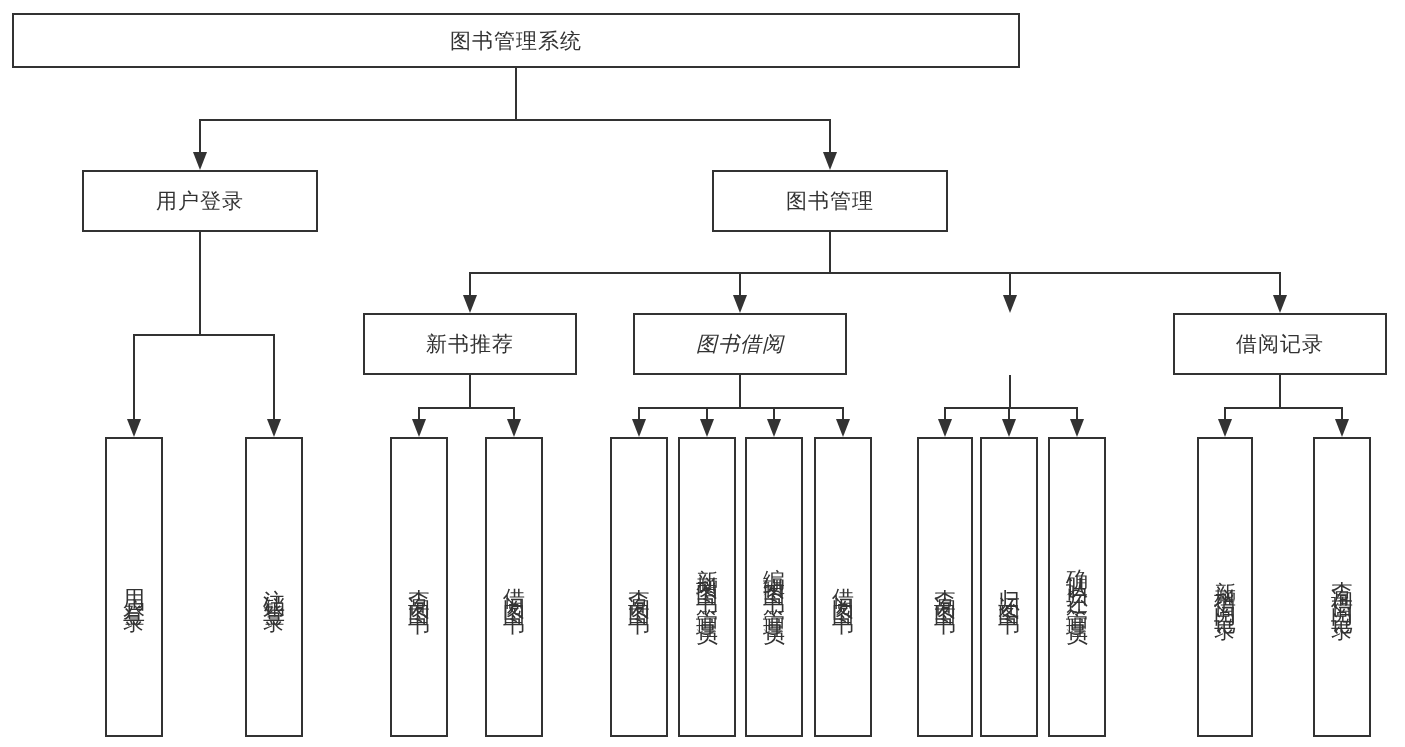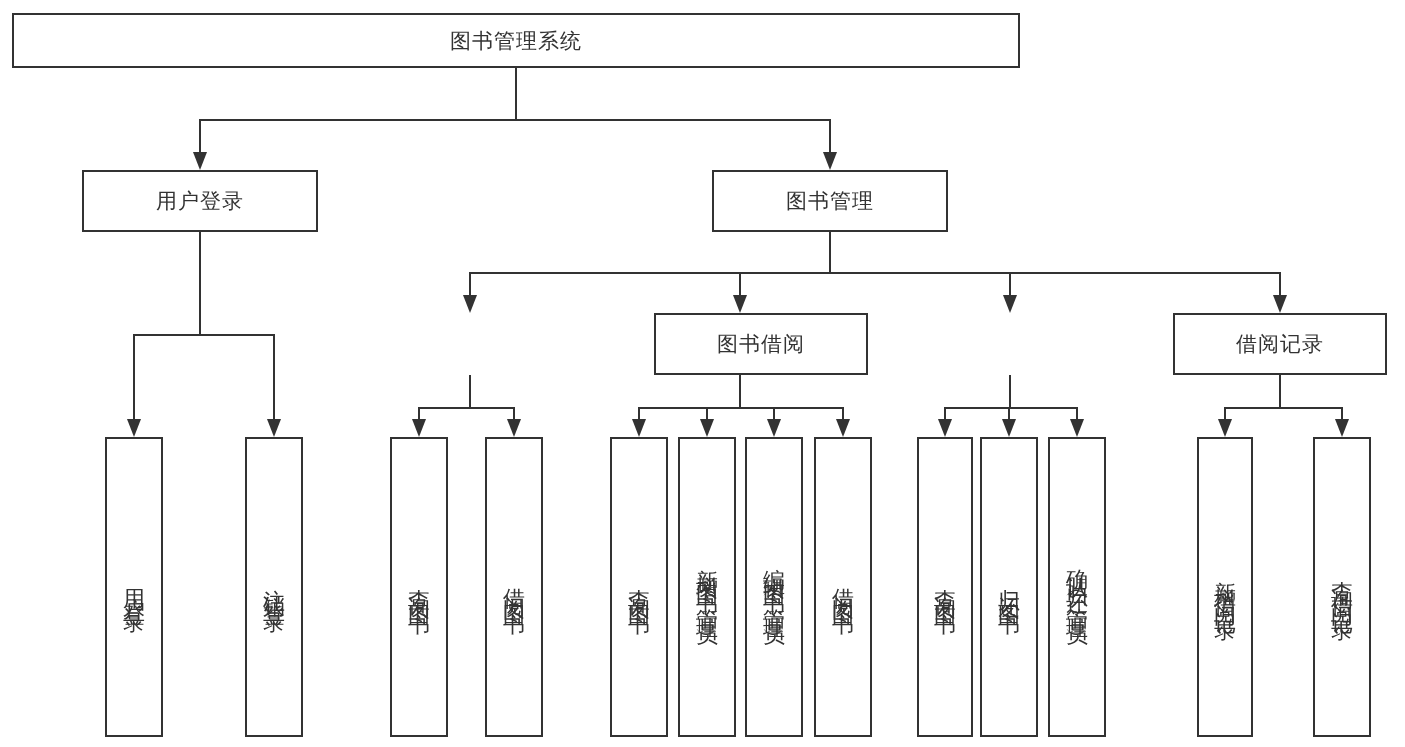--- a/index.html
+++ b/index.html
@@ -57,21 +57,24 @@
     <span>图书管理系统</span>
   </div>
 
   <div class="node h-node" style="left:82px;top:170px;width:236px;height:62px;">
     <span>用户登录</span>
   </div>
   <div class="node h-node" style="left:712px;top:170px;width:236px;height:62px;">
     <span>图书管理</span>
   </div>
 
-  <div class="node h-node" style="left:654px;top:313px;width:214px;height:62px;">
+  <div class="node h-node" style="left:363px;top:313px;width:214px;height:62px;">
+    <span>新书推荐</span>
+  </div>
+  <div class="node h-node" style="left:633px;top:313px;width:214px;height:62px;font-style:italic;">
     <span>图书借阅</span>
   </div>
   <div class="node h-node" style="left:1173px;top:313px;width:214px;height:62px;">
     <span>借阅记录</span>
   </div>
 
   <div class="node v-node" style="left:105px;top:437px;width:58px;height:300px;">
     <span class="vtxt">用户登录</span>
   </div>
   <div class="node v-node" style="left:245px;top:437px;width:58px;height:300px;">

